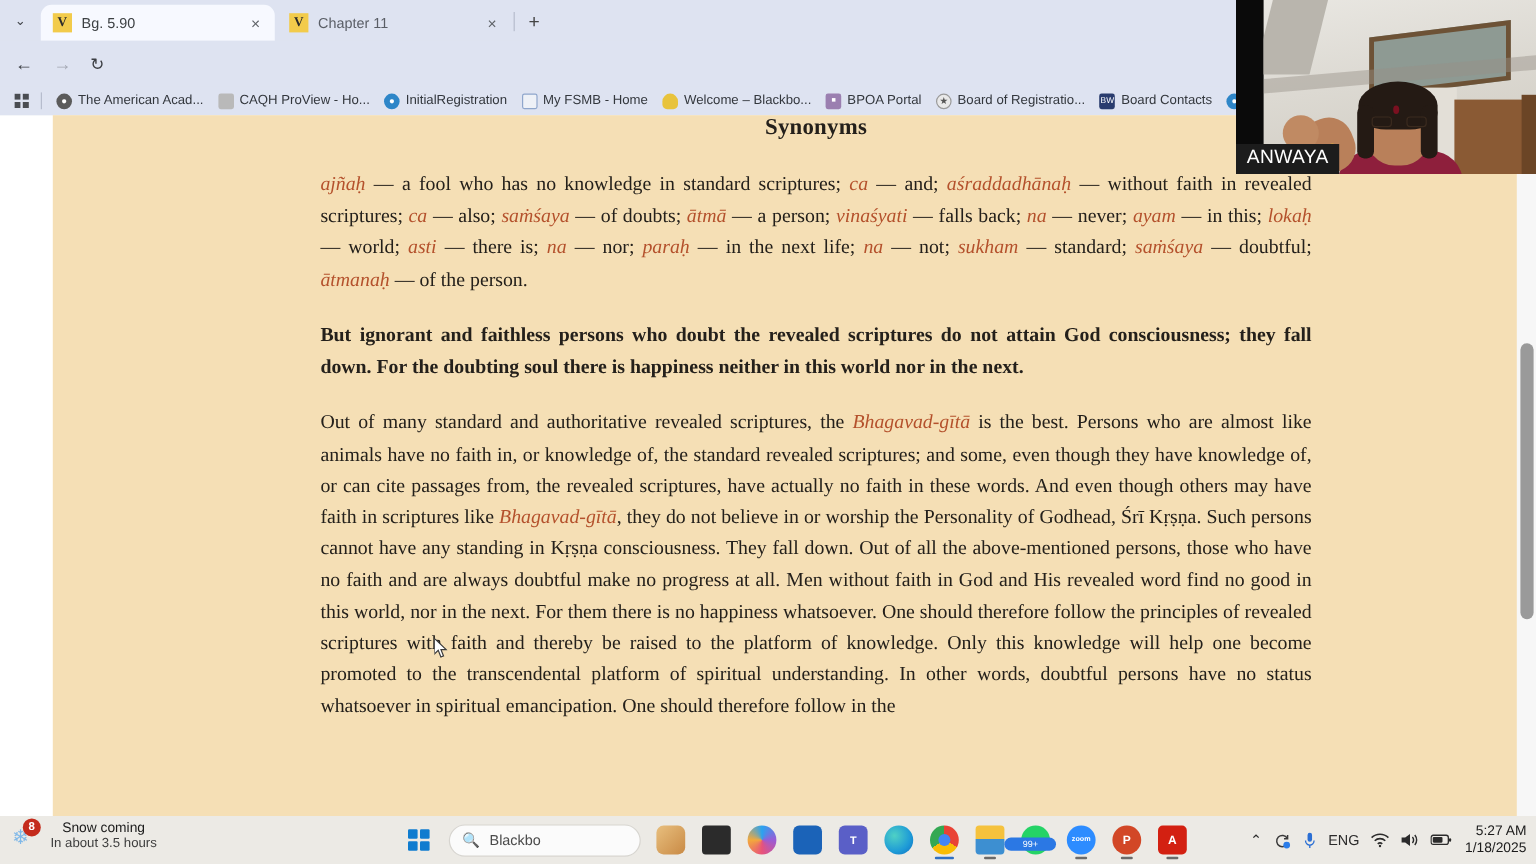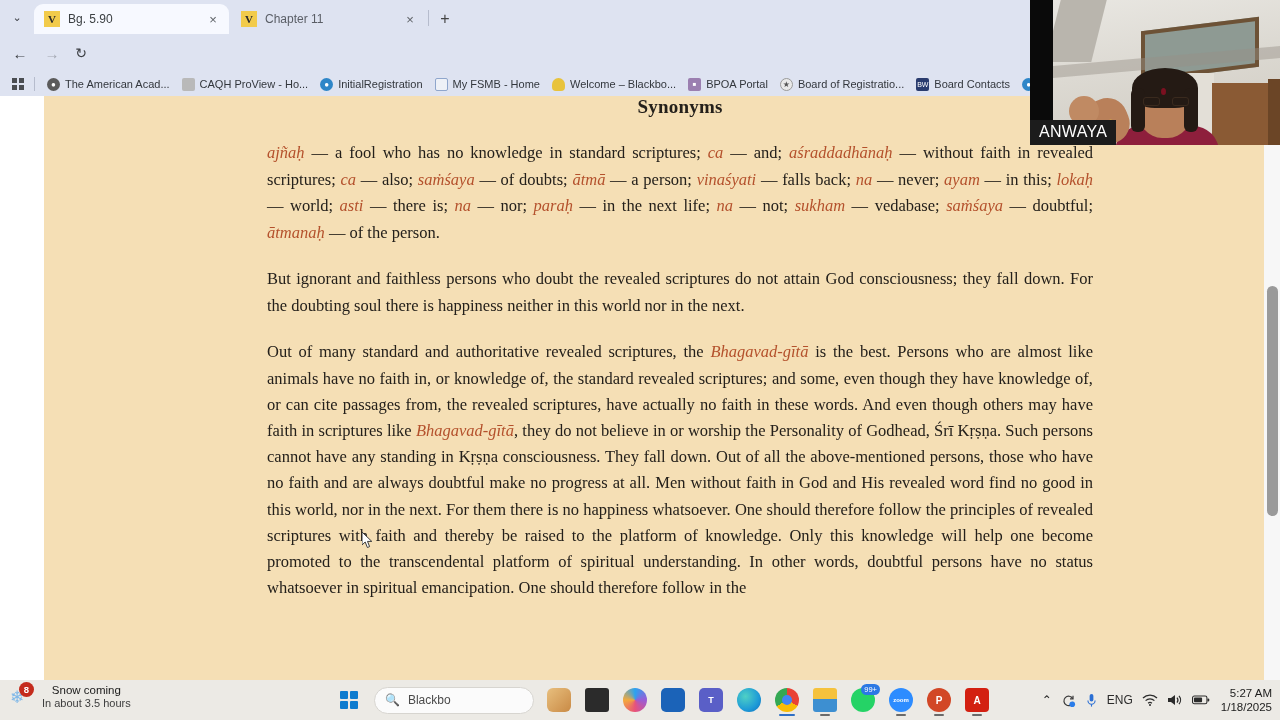--- a/index.html
+++ b/index.html
@@ -82,21 +82,21 @@
     text-align: center; font-size: 19px; font-weight: 700; letter-spacing: .2px;
     margin: 0;
   }
   .syn-title { padding-top: 0px; }
   .synonyms {
     font-size: 16.5px; line-height: 26.6px; text-align: justify; margin-top: 22px;
   }
   .sans { color: #b4512c; font-style: italic; }
   .trans-title { margin-top: 31px; }
   .translation {
-    font-size: 16.5px; line-height: 27px; text-align: justify; font-weight: 400;
+    font-size: 16.5px; line-height: 27px; text-align: justify; font-weight: 700;
     margin-top: 19px;
   }
   .pur-title { margin-top: 31px; }
   .purport { font-size: 16.5px; line-height: 26.2px; text-align: justify; margin-top: 20px; }
   .purport .sans { font-weight: 400; }
 
   .cursor {
     position: absolute; left: 318px; top: 436px; width: 11px; height: 16px; z-index: 30;
   }
 
@@ -280,21 +280,21 @@
         <span class="sans">saṁśaya</span> — <span>of doubts</span>;
         <span class="sans">ātmā</span> — <span>a person</span>;
         <span class="sans">vinaśyati</span> — <span>falls back</span>;
         <span class="sans">na</span> — <span>never</span>;
         <span class="sans">ayam</span> — <span>in this</span>;
         <span class="sans">lokaḥ</span> — <span>world</span>;
         <span class="sans">asti</span> — <span>there is</span>;
         <span class="sans">na</span> — <span>nor</span>;
         <span class="sans">paraḥ</span> — <span>in the next life</span>;
         <span class="sans">na</span> — <span>not</span>;
-        <span class="sans">sukham</span> — <span>vedabase</span>;
+        <span class="sans">sukham</span> — <span>standard</span>;
         <span class="sans">saṁśaya</span> — <span>doubtful</span>;
         <span class="sans">ātmanaḥ</span> — <span>of the person</span>.
       </p>
 
 
       <p class="translation">But ignorant and faithless persons who doubt the revealed scriptures do not attain God consciousness; they fall down. For the doubting soul there is happiness neither in this world nor in the next.</p>
 
 
       <p class="purport"><span>Out of many standard and authoritative revealed scriptures, the </span><span class="sans">Bhagavad-gītā</span><span> is the best. Persons who are almost like animals have no faith in, or knowledge of, the standard revealed scriptures; and some, even though they have knowledge of, or can cite passages from, the revealed scriptures, have actually no faith in these words. And even though others may have faith in scriptures like </span><span class="sans">Bhagavad-gītā</span><span>, they do not believe in or worship the Personality of Godhead, Śrī Kṛṣṇa. Such persons cannot have any standing in Kṛṣṇa consciousness. They fall down. Out of all the above-mentioned persons, those who have no faith and are always doubtful make no progress at all. Men without faith in God and His revealed word find no good in this world, nor in the next. For them there is no happiness whatsoever. One should therefore follow the principles of revealed scriptures with faith and thereby be raised to the platform of knowledge. Only this knowledge will help one become promoted to the transcendental platform of spiritual understanding. In other words, doubtful persons have no status whatsoever in spiritual emancipation. One should therefore follow in the</span></p>
     </div>
@@ -387,22 +387,22 @@
           <span style="width:10px;height:10px;border-radius:50%;background:#4285f4;display:block;"></span>
         </span>
         <span class="running-dot active"></span>
       </div>
       <div class="tb-item">
         <span class="app-ico" style="background:linear-gradient(#f5c23d 45%,#3d8fd1 45%);border-radius:3px;"></span>
         <span class="running-dot"></span>
       </div>
       <div class="tb-item">
         <span class="app-ico" style="background:#25d366;border-radius:50%;"></span>
-        <span style="position:absolute;top:3px;right:2px;background:#2b78e4;color:#fff;font-size:7.5px;
-                     border-radius:8px;padding:0 3px;line-height:11px;">99+</span>
+        <span style="position:absolute;top:17px;right:2px;background:#2b78e4;color:#fff;font-size:7.5px;
+                     border-radius:8px;padding:0 15px;line-height:11px;">99+</span>
       </div>
       <div class="tb-item">
         <span class="app-ico" style="background:#2d8cff;border-radius:50%;font-size:6px;">zoom</span>
         <span class="running-dot"></span>
       </div>
       <div class="tb-item">
         <span class="app-ico" style="background:#d24726;border-radius:50%;">P</span>
         <span class="running-dot"></span>
       </div>
       <div class="tb-item">

